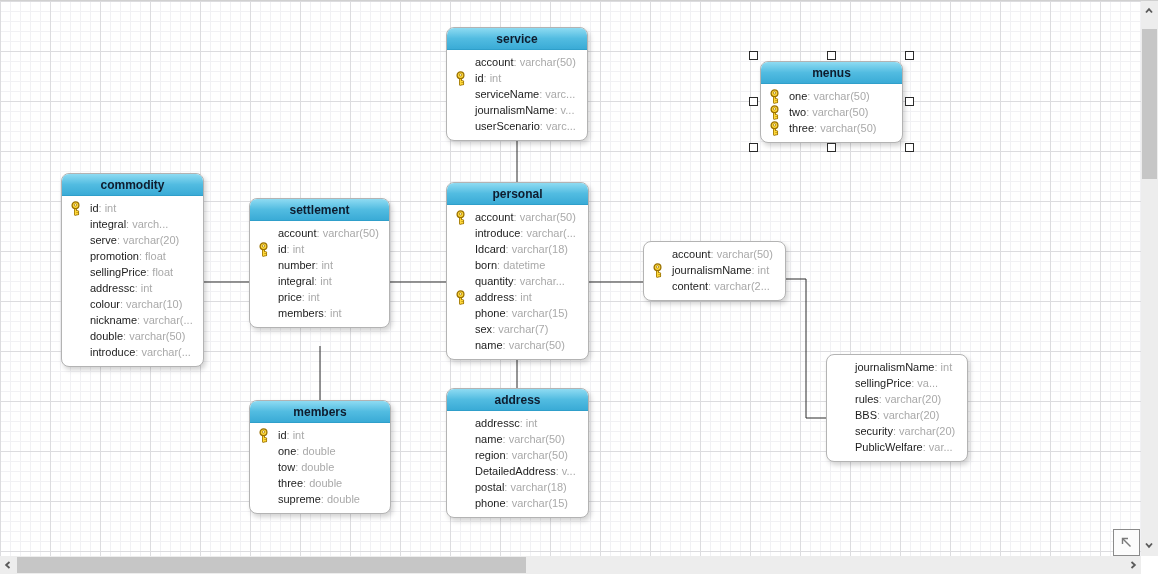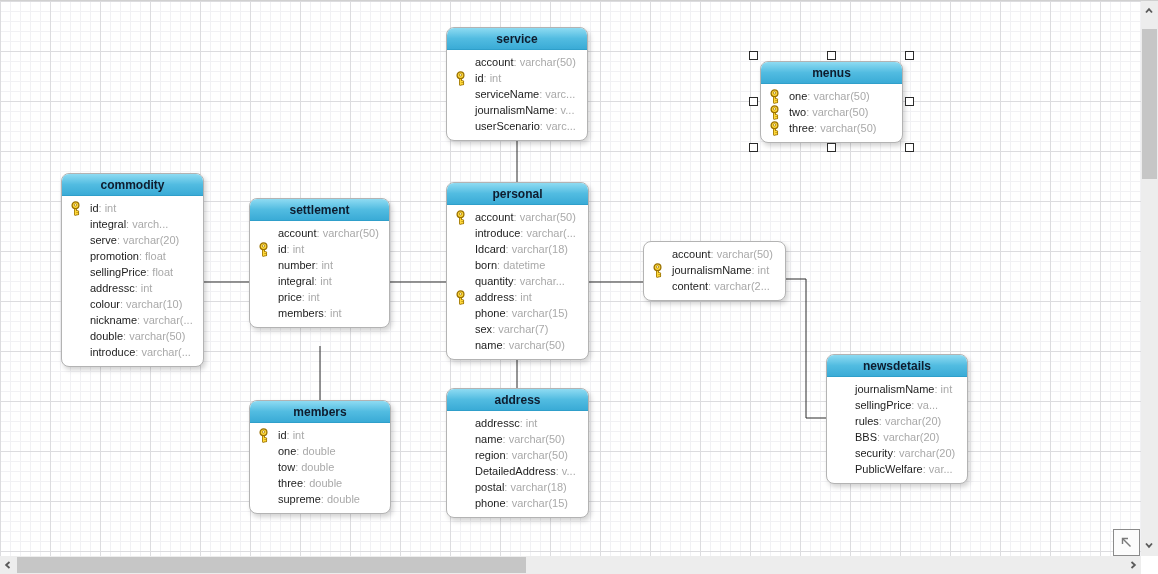--- a/index.html
+++ b/index.html
@@ -213,21 +213,20 @@
           <div class="entity-body">
             <div class="frow"><span class="fname">addressc</span><span class="ftype">: int</span></div>
             <div class="frow"><span class="fname">name</span><span class="ftype">: varchar(50)</span></div>
             <div class="frow"><span class="fname">region</span><span class="ftype">: varchar(50)</span></div>
             <div class="frow"><span class="fname">DetailedAddress</span><span class="ftype">: v...</span></div>
             <div class="frow"><span class="fname">postal</span><span class="ftype">: varchar(18)</span></div>
             <div class="frow"><span class="fname">phone</span><span class="ftype">: varchar(15)</span></div>
           </div>
         </div>
         <div class="entity" style="left: 826px; top: 353px; width: 142px;">
-          <div class="entity-header">newsdetails</div>
           <div class="entity-body">
             <div class="frow"><span class="fname">journalismName</span><span class="ftype">: int</span></div>
             <div class="frow"><span class="fname">sellingPrice</span><span class="ftype">: va...</span></div>
             <div class="frow"><span class="fname">rules</span><span class="ftype">: varchar(20)</span></div>
             <div class="frow"><span class="fname">BBS</span><span class="ftype">: varchar(20)</span></div>
             <div class="frow"><span class="fname">security</span><span class="ftype">: varchar(20)</span></div>
             <div class="frow"><span class="fname">PublicWelfare</span><span class="ftype">: var...</span></div>
           </div>
         </div>
       </div>

